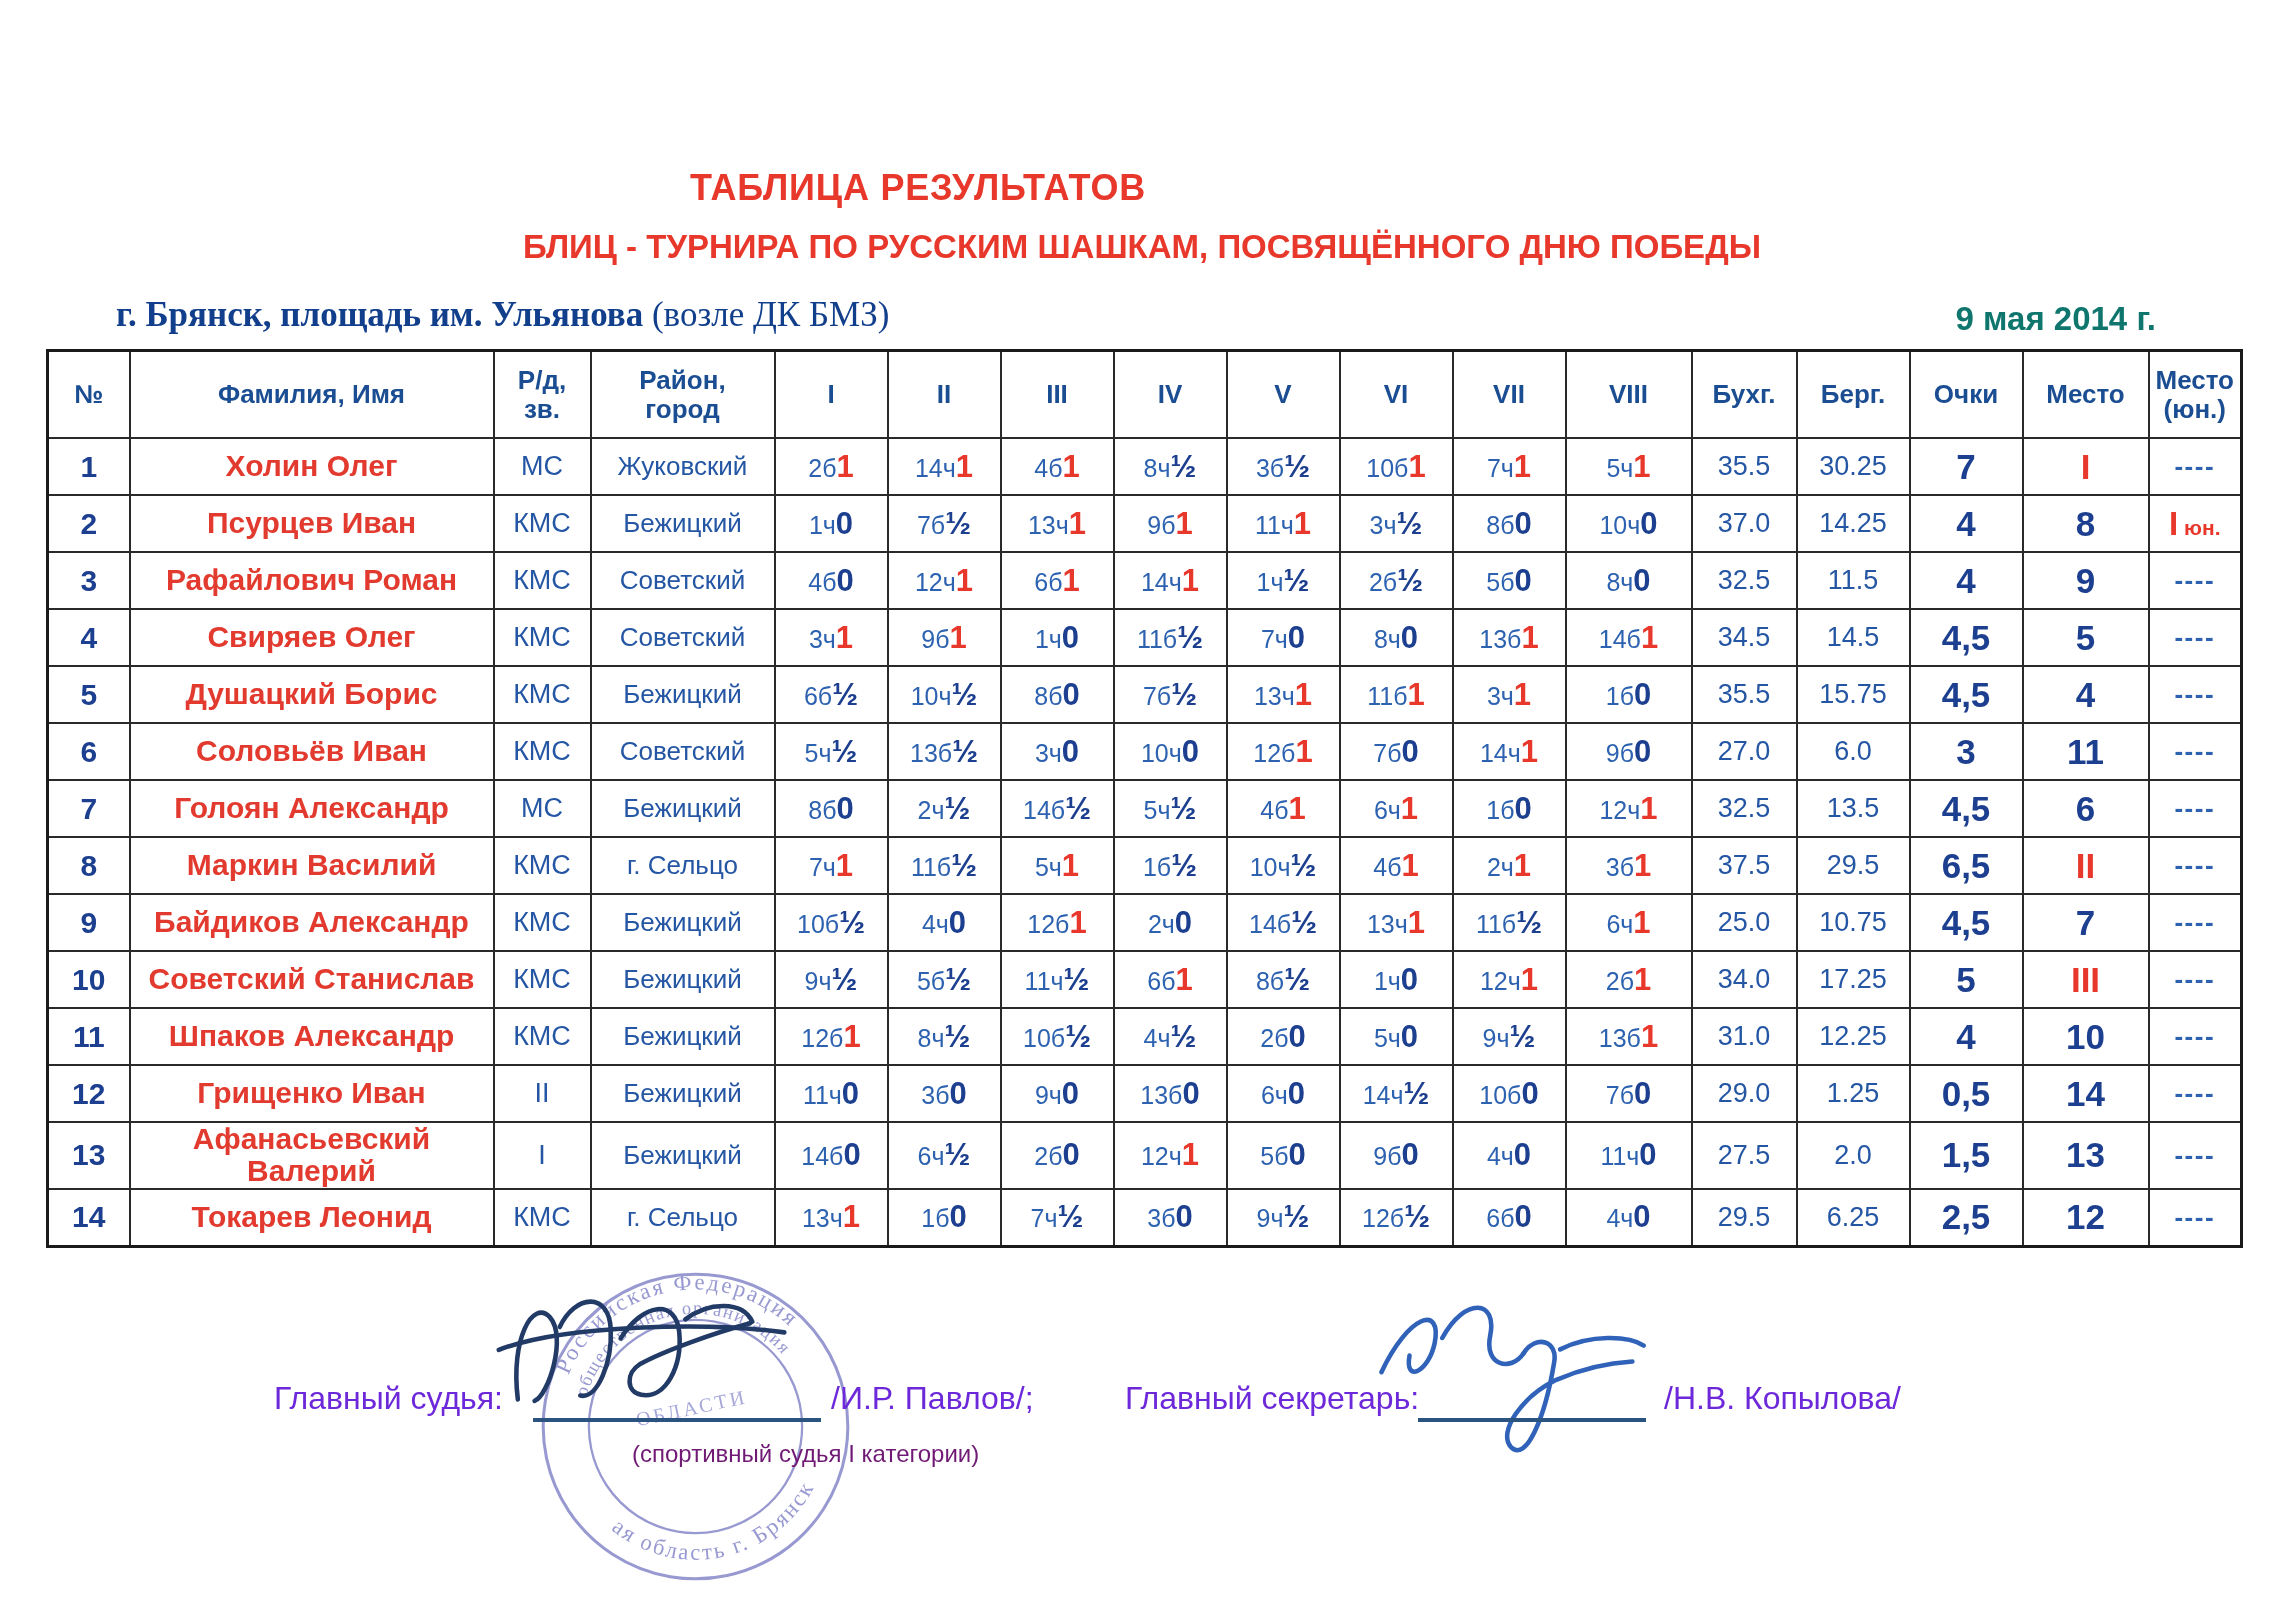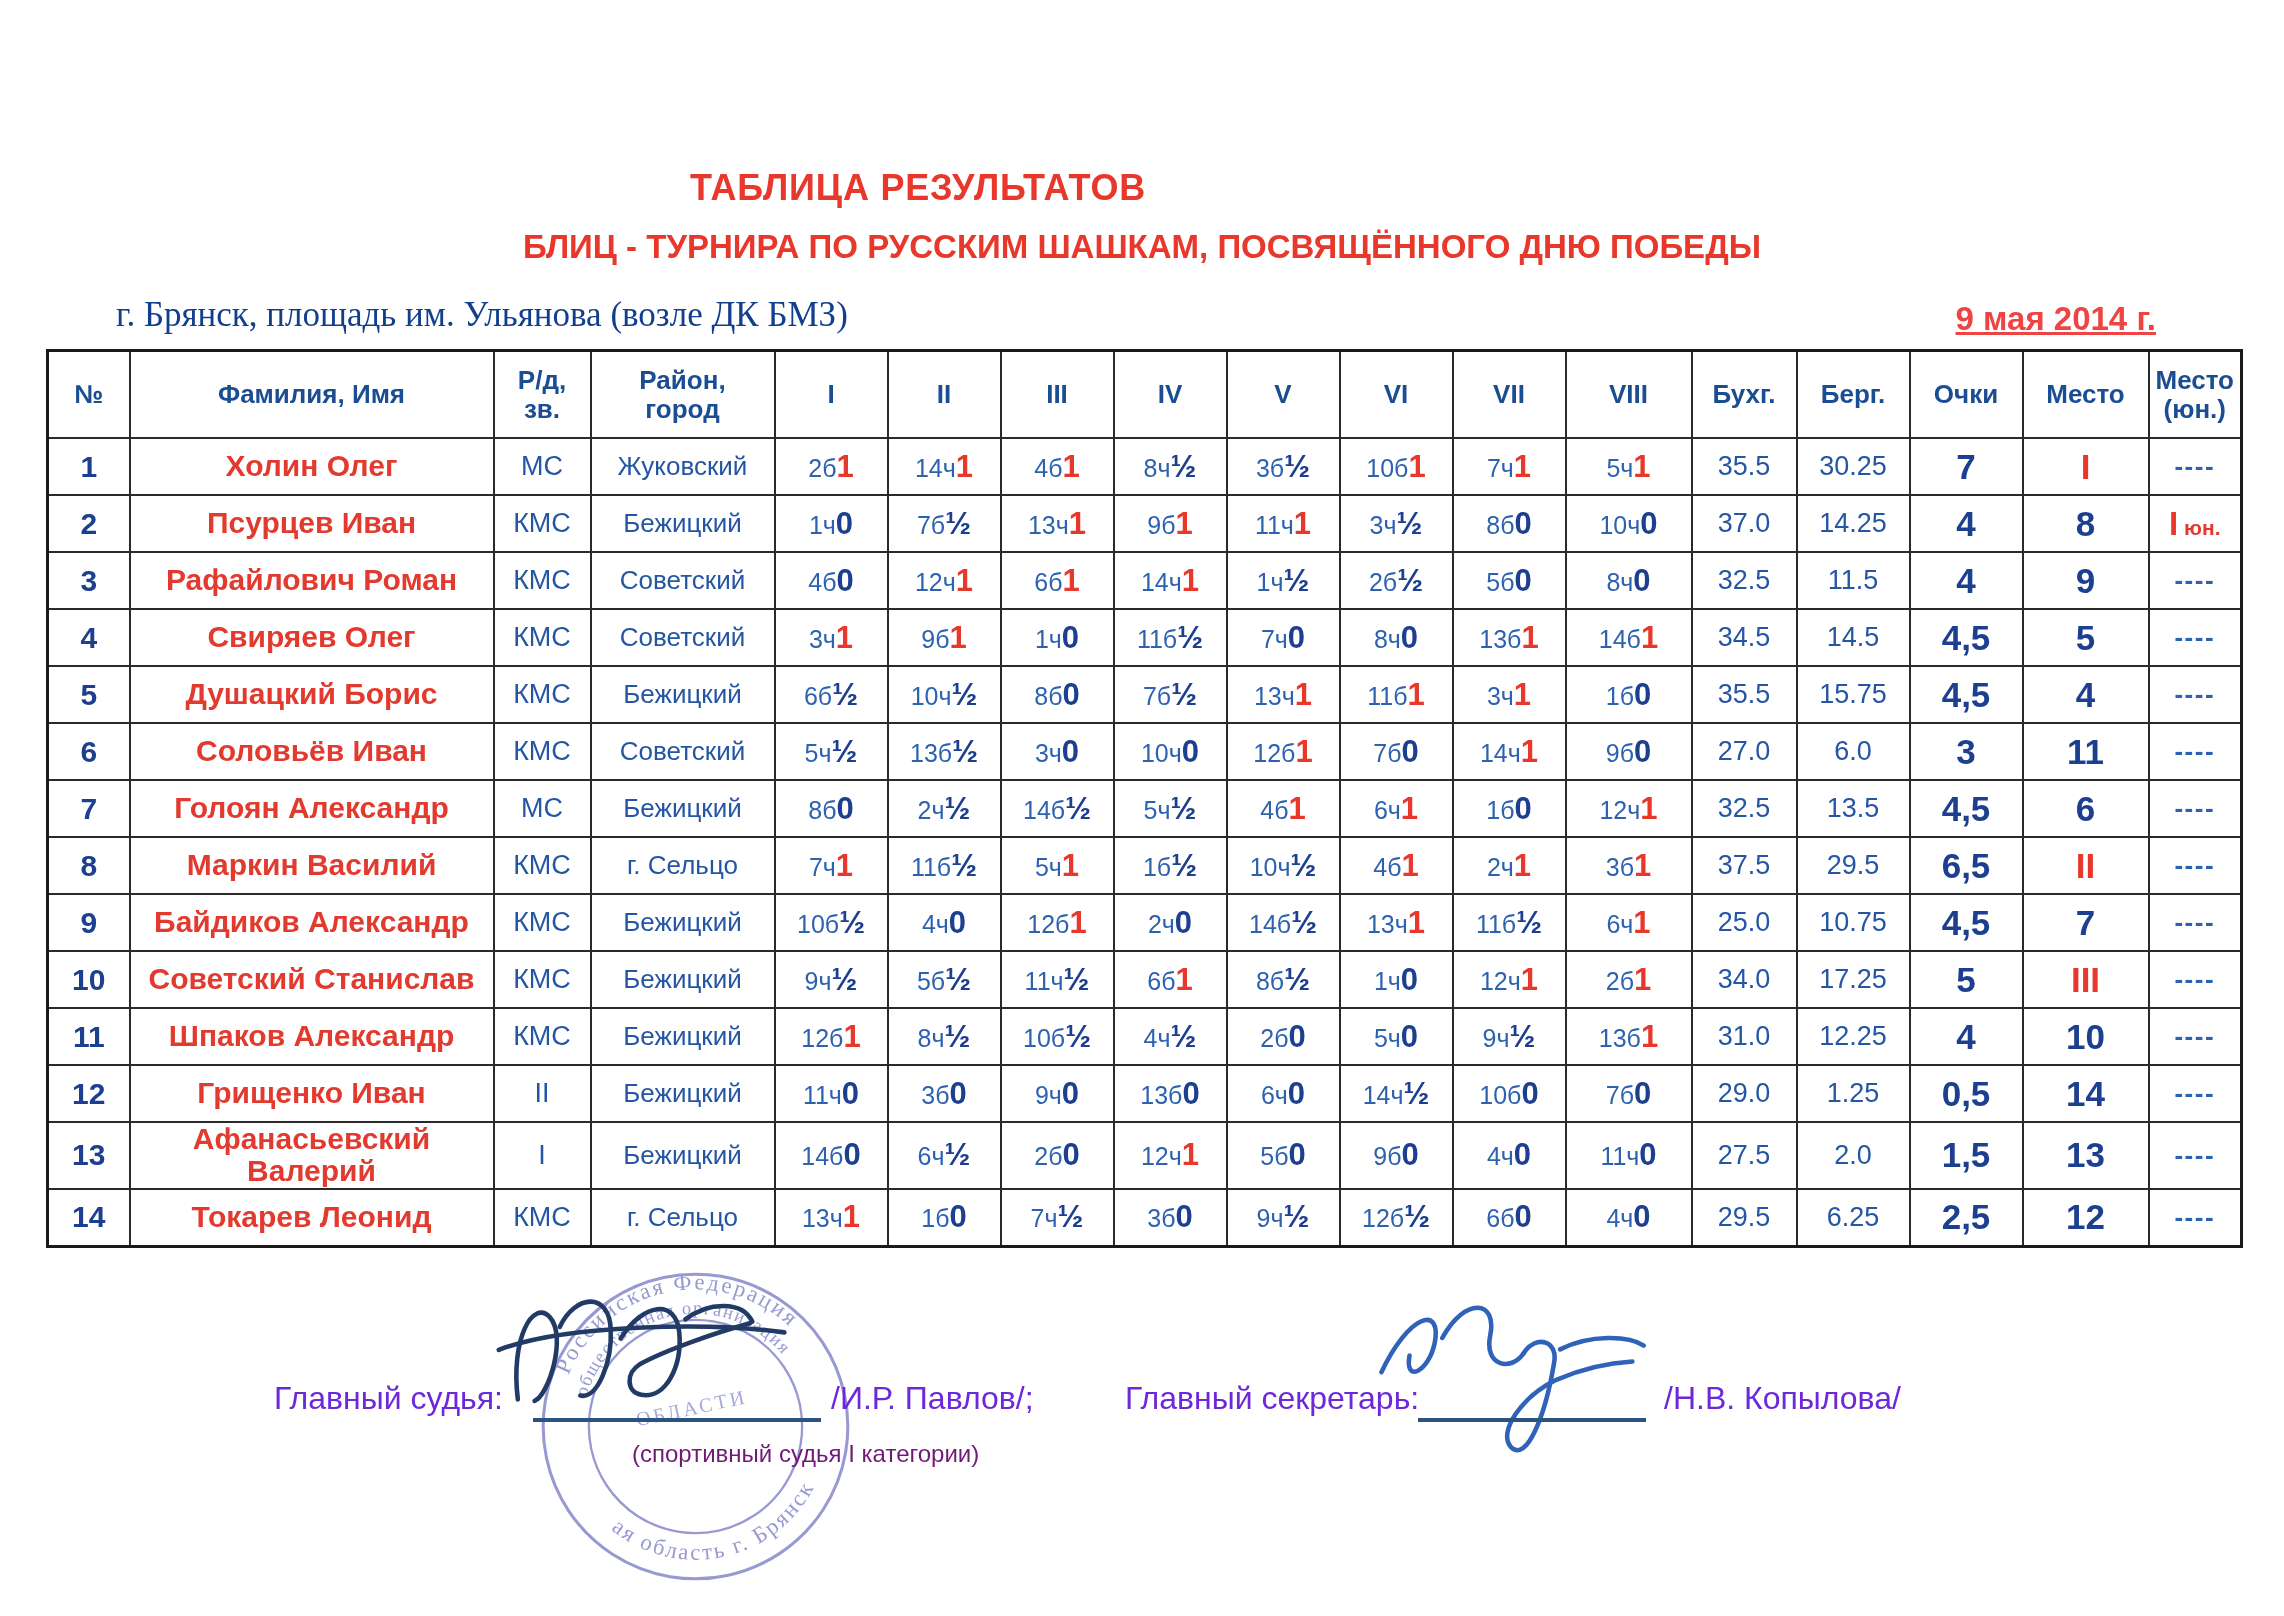--- a/index.html
+++ b/index.html
@@ -5,22 +5,22 @@
   html,body{margin:0;padding:0;background:#ffffff;}
   body{width:2284px;height:1616px;position:relative;overflow:hidden;
        font-family:"Liberation Sans",sans-serif;}
 
   .title{position:absolute;top:167px;left:0;width:1836px;text-align:center;
          font-size:36px;font-weight:bold;color:#e8372b;letter-spacing:0.8px;}
   .subtitle{position:absolute;top:228px;left:0;width:2284px;text-align:center;
          font-size:33px;font-weight:bold;color:#e8372b;}
   .locline{position:absolute;left:116px;top:295px;font-family:"Liberation Serif",serif;
          font-size:35px;color:#123f8c;white-space:nowrap;}
-  .loc-b{font-weight:normal;}
-  .date{position:absolute;right:128px;top:300px;font-size:33px;font-weight:bold;color:#ef4444;text-decoration:underline;}
+  .loc-b{font-weight:bold;}
+  .date{position:absolute;right:128px;top:300px;font-size:33px;font-weight:bold;color:#0f766e;}
 
   table.results{position:absolute;left:46px;top:349px;width:2193px;
         border-collapse:collapse;table-layout:fixed;background:#fff;border:3.8px solid #1a1a1a;}
   table.results th,table.results td{border:2.3px solid #2a2a2a;text-align:center;
         vertical-align:middle;padding:0;}
   table.results th{height:85px;color:#1b4d92;font-weight:bold;font-size:26px;line-height:1.1;}
   th.hroman{font-size:32px;}
   th.hjun{font-size:23px;}
   table.results td{height:55px;}
 

